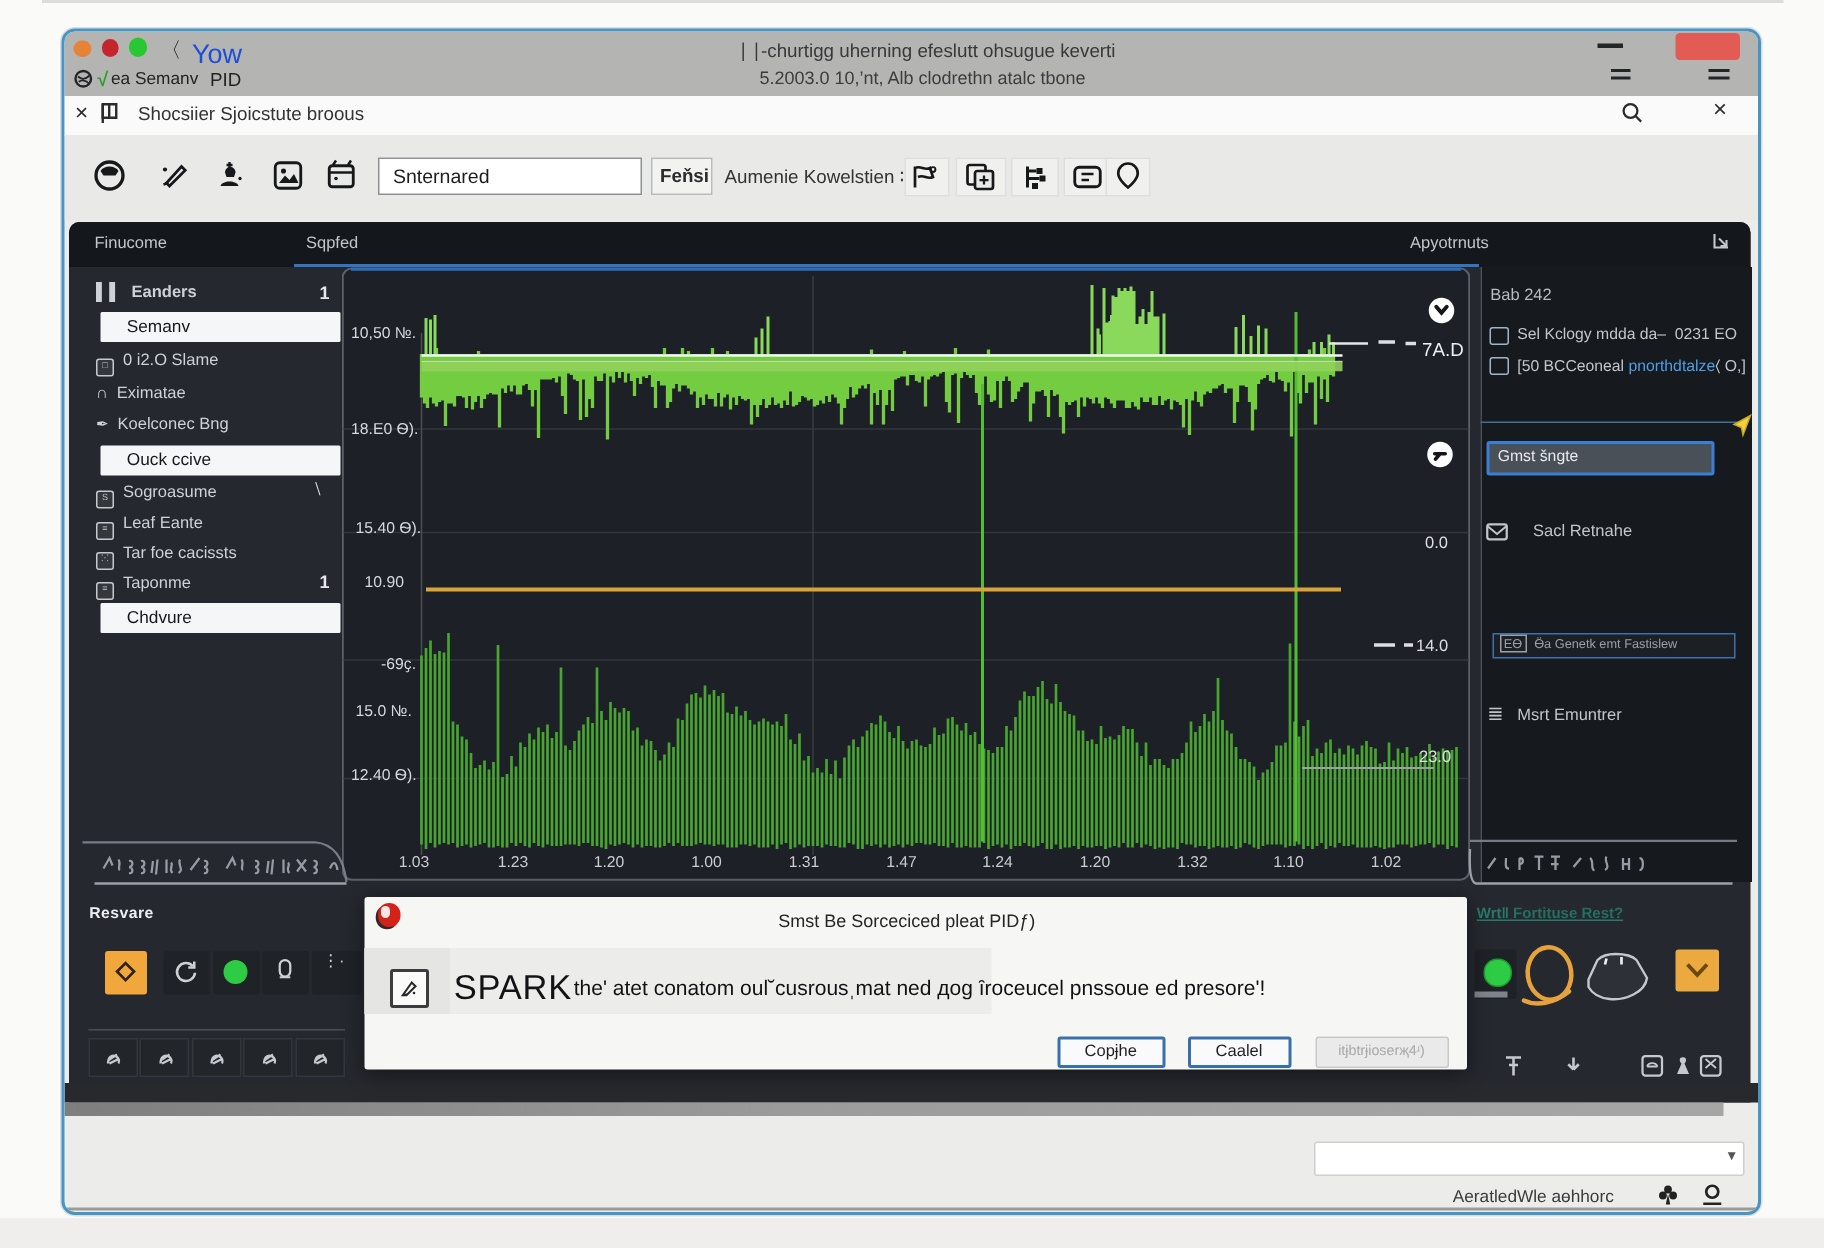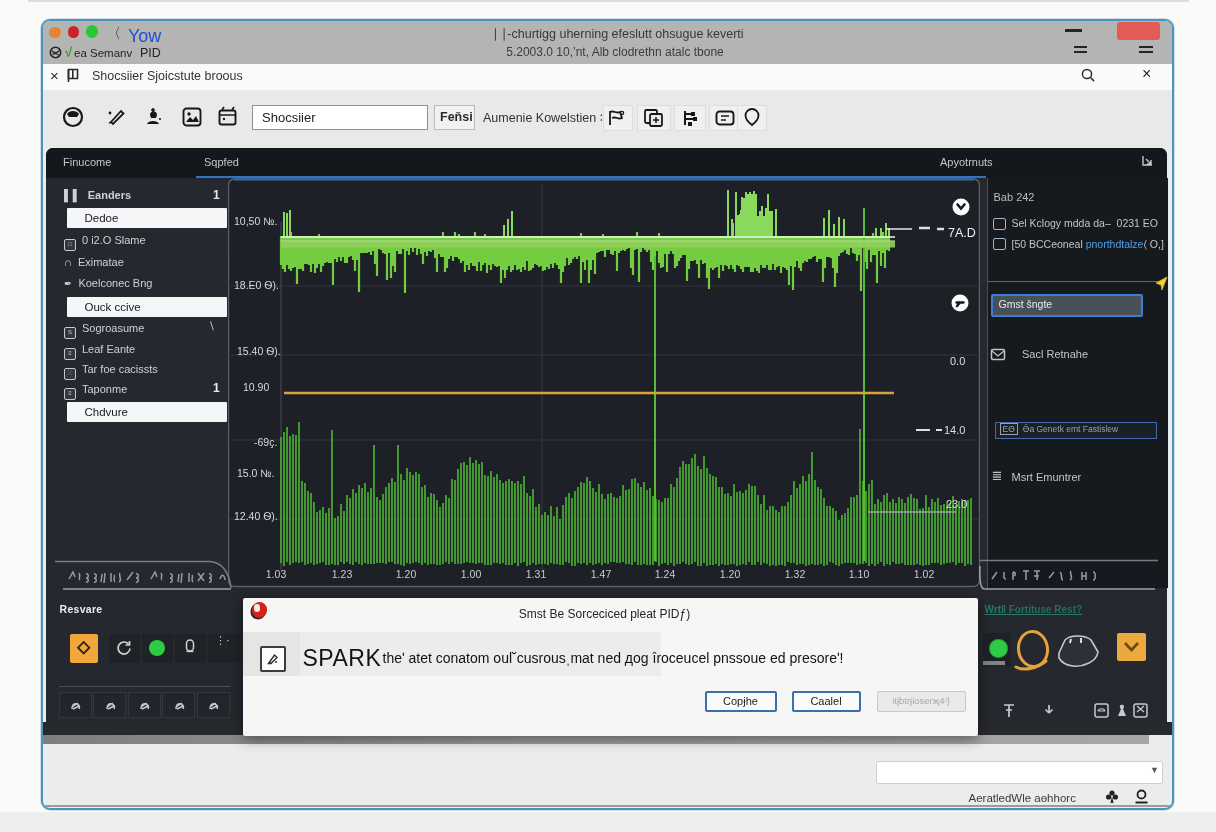--- a/index.html
+++ b/index.html
@@ -72,21 +72,21 @@
       <circle cx="7" cy="7" r="1.7" fill="#17181a"></circle>
       <path d="M4 15l4-5 3 3 3-4 3 6z" fill="#17181a"></path>
     </svg>
 <svg style="position:absolute;left:174px;top:85px" width="22" height="22" viewBox="0 0 22 22" xmlns="http://www.w3.org/2000/svg">
       <rect x="2.5" y="4.5" width="16" height="14" rx="2" fill="none" stroke="#17181a" stroke-width="1.9"></rect>
       <path d="M5 4l2-3M15 4l2-3" stroke="#17181a" stroke-width="1.7"></path>
       <path d="M3 9h15" stroke="#17181a" stroke-width="1.7"></path>
       <circle cx="7" cy="13" r="1.2" fill="#17181a"></circle>
     </svg>
 <div class="abs" style="left:209px;top:84px;width:176px;height:25px;background:#fff;border:1.5px solid #8d9196;box-sizing:border-box"></div>
-<div class="txt" style="left:219px;top:89px;font-size:13px;color:#1d1d1f">Shocsiier</div>
+<div class="txt" style="left:219px;top:89px;font-size:13px;color:#1d1d1f">Snternared</div>
 <div class="abs" style="left:391px;top:84px;width:41px;height:25px;background:#f2f2f1;border:1px solid #b9bcbe;box-sizing:border-box"></div>
 <div class="txt" style="left:397px;top:89px;font-size:12.5px;color:#2a2a2c;font-weight:bold">Feňsi</div>
 <div class="txt" style="left:440px;top:89px;font-size:12.5px;color:#333">Aumenie Kowelstien ∶</div>
 <div class="abs" style="left:560px;top:84px;width:30px;height:26px;background:#f0f0ef;border:1px solid #dededd;box-sizing:border-box"></div>
 <div class="abs" style="left:594px;top:84px;width:34px;height:26px;background:#f0f0ef;border:1px solid #dededd;box-sizing:border-box"></div>
 <div class="abs" style="left:631px;top:84px;width:32px;height:26px;background:#f0f0ef;border:1px solid #dededd;box-sizing:border-box"></div>
 <div class="abs" style="left:666px;top:84px;width:31px;height:26px;background:#f0f0ef;border:1px solid #dededd;box-sizing:border-box"></div>
 <div class="abs" style="left:694px;top:84px;width:30px;height:26px;background:#f0f0ef;border:1px solid #dededd;box-sizing:border-box"></div>
 <svg style="position:absolute;left:564px;top:87px" width="22" height="20" viewBox="0 0 22 20" xmlns="http://www.w3.org/2000/svg">
       <path d="M3 3v14M3 4c4-2 6 2 10 0l2 6c-4 2-6-2-10 0" fill="none" stroke="#17181a" stroke-width="1.8"></path>
@@ -114,21 +114,21 @@
 <div class="abs" style="left:3px;top:127px;width:1121px;height:30px;background:#14171b;border-radius:7px 7px 0 0"></div>
 <div class="txt" style="left:20px;top:135px;font-size:11px;color:#c3c7cc">Finucome</div>
 <div class="txt" style="left:161px;top:135px;font-size:11px;color:#c3c7cc">Sqpfed</div>
 <div class="txt" style="left:897px;top:135px;font-size:11px;color:#c3c7cc">Apyotrnuts</div>
 <svg style="position:absolute;left:1098px;top:133px" width="13" height="13" viewBox="0 0 13 13" xmlns="http://www.w3.org/2000/svg">
       <path d="M2 2v9h9M5 5l5 5M10 6v4h-4" stroke="#c3c7cc" stroke-width="1.4" fill="none"></path>
     </svg>
 <div class="abs" style="left:153px;top:154.5px;width:790px;height:2.2px;background:#3273c2"></div>
 <div class="sit" style="top:168px;font-weight:bold"><span style="letter-spacing:1px">▌▌</span>&nbsp;&nbsp;Eanders</div>
 <div class="txt" style="left:170px;top:167px;font-size:12px;color:#e6e8ea;font-weight:bold">1</div>
-<div class="srow" style="left:23.5px;top:186.5px">Dedoe</div>
+<div class="srow" style="left:23.5px;top:186.5px">Semanv</div>
 <div class="sit" style="top:212.5px"><span class="bx">□</span>0 i2.O Slame</div>
 <div class="sit" style="top:234.5px"><span style="margin-right:6px;font-size:11px">∩</span>Eximatae</div>
 <div class="sit" style="top:255.5px"><span style="margin-right:6px;font-size:10px">✒</span>Koelconec Bng</div>
 <div class="srow" style="left:23.5px;top:275.5px">Ouck ccive</div>
 <div class="sit" style="top:300.5px"><span class="bx">S</span>Sogroasume</div>
 <div class="txt" style="left:167px;top:298px;font-size:12px;color:#e6e8ea">⧵</div>
 <div class="sit" style="top:321.5px"><span class="bx">≡</span>Leaf Eante</div>
 <div class="sit" style="top:341.5px"><span class="bx">⁙</span>Tar foe cacissts</div>
 <div class="sit" style="top:361.5px"><span class="bx">≡</span>Taponme</div>
 <div class="txt" style="left:170px;top:360px;font-size:12px;color:#e6e8ea;font-weight:bold">1</div>
@@ -297,21 +297,21 @@
 <svg style="position:absolute;left:1062px;top:768px" width="14" height="15" viewBox="0 0 14 15" xmlns="http://www.w3.org/2000/svg">
       <circle cx="7" cy="4" r="2.6" fill="#222"></circle>
       <circle cx="3.6" cy="8" r="2.6" fill="#222"></circle>
       <circle cx="10.4" cy="8" r="2.6" fill="#222"></circle>
       <path d="M7 7l-1.5 7h3z" fill="#222"></path>
     </svg>
 <svg style="position:absolute;left:1090px;top:767px" width="17" height="17" viewBox="0 0 17 17" xmlns="http://www.w3.org/2000/svg">
       <circle cx="8.5" cy="6.5" r="4" fill="none" stroke="#222" stroke-width="1.8"></circle>
       <path d="M2.5 14.5h12" stroke="#222" stroke-width="1.8"></path>
     </svg>
-<div class="abs" style="left:199.5px;top:576.5px;width:735px;height:138px;background:#f6f6f5;border-radius:2px;box-shadow:0 3px 14px rgba(0,0,0,0.45)">
+<div class="abs" style="left:199.5px;top:576.5px;width:735px;height:115px;background:#f6f6f5;border-radius:2px;box-shadow:0 3px 14px rgba(0,0,0,0.45)">
 <div class="abs" style="left:9px;top:4.5px;width:15px;height:15.5px;border-radius:8px;background:#d32218;box-shadow:-1.5px 1.5px 0 #33262a"></div>
 <div class="abs" style="left:11px;top:6px;width:6.5px;height:8px;border-radius:4px;background:#fdfdfd;opacity:0.9"></div>
 <div class="txt" style="left:142px;top:9px;width:440px;text-align:center;font-size:12px;color:#252527">Smst Be Sorceciced pleat PIDƒ)</div>
 <div class="abs" style="left:0;top:34px;width:418px;height:44px;background:#ececeb"></div>
       <div class="abs" style="left:0;top:34px;width:57px;height:44px;background:#e5e5e4"></div>
 <div class="abs" style="left:17.5px;top:48px;width:26px;height:26px;background:#fbfbfa;border:2px solid #3c3c3e;box-sizing:border-box;border-radius:2px">
 <svg style="position:absolute;left:4px;top:4px" width="14" height="14" viewBox="0 0 14 14" xmlns="http://www.w3.org/2000/svg">
           <path d="M2.5 11.5L8.5 3l2.5 2.5-6 6z" fill="none" stroke="#2a2a2c" stroke-width="1.4"></path>
           <path d="M2.5 11.5l2.6-0.8" stroke="#2a2a2c" stroke-width="1.1"></path>
           <circle cx="10" cy="10" r="0.9" fill="#2a2a2c"></circle>

